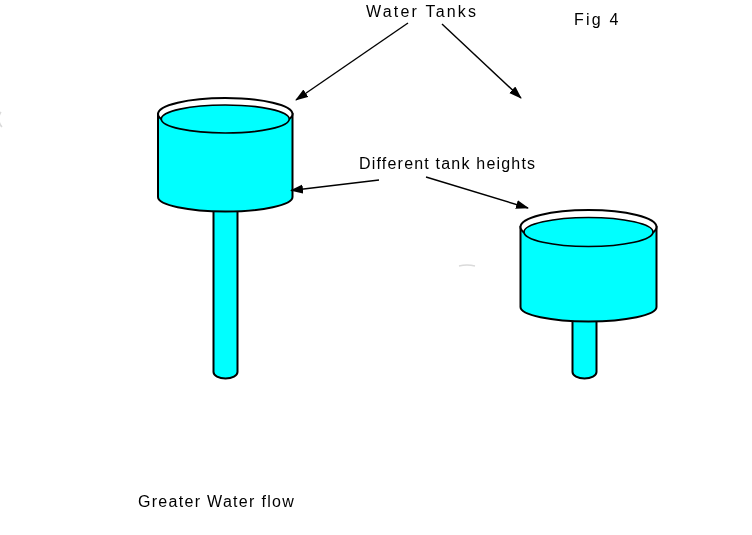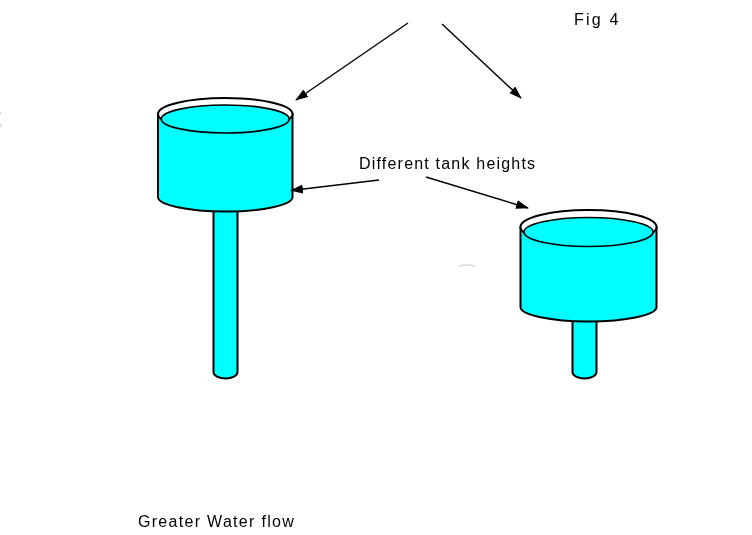--- a/index.html
+++ b/index.html
@@ -32,21 +32,21 @@
     position:absolute;
     color:var(--text);
     font-size:16px;
     line-height:19px;
     white-space:nowrap;
     user-select:none;
   }
   .label.title        { left:366px; top:2px;   letter-spacing:2.2px; }
   .label.fig-label    { left:574px; top:10px;  letter-spacing:2.2px; }
   .label.annotation   { left:319px; top:154px; letter-spacing:1.2px;margin-left:40px; }
-  .label.caption-left { left:138px; top:512px; letter-spacing:1.3px; }
+  .label.caption-left { left:138px; top:492px; letter-spacing:1.3px; }
   .label.caption-right{ left:503px; top:503px; letter-spacing:1.9px; }
 
   .tank-shape   { fill:var(--tank-fill); stroke:var(--outline); stroke-width:2; }
   .tank-rim     { fill:var(--bg);        stroke:var(--outline); stroke-width:2; }
   .tank-surface { fill:var(--tank-fill); stroke:var(--outline); stroke-width:1.7; }
   .arrow-line   { fill:none; stroke:var(--outline); stroke-width:1.4; }
   .arrow-head   { fill:var(--outline); }
   .artifact     { fill:none; stroke:#dadada; stroke-width:1.5; }
 </style>
 </head>
@@ -79,20 +79,21 @@
     </g>
 
     <g>
       <path class="arrow-line" marker-end="url(#arrowhead)" d="M408,23 L296,100"></path>
       <path class="arrow-line" marker-end="url(#arrowhead)" d="M442,24 L521,98"></path>
       <path class="arrow-line" marker-end="url(#arrowhead)" d="M379,180 L291,190.5"></path>
       <path class="arrow-line" marker-end="url(#arrowhead)" d="M426,177 L528,208"></path>
     </g>
   </svg>
 
+  <div class="label title">Water Tanks</div>
 
   <div class="label fig-label">Fig 4</div>
 
   <div class="label annotation">Different tank heights</div>
 
   <div class="label caption-left">Greater Water flow</div>
 
 
 </div>
 

